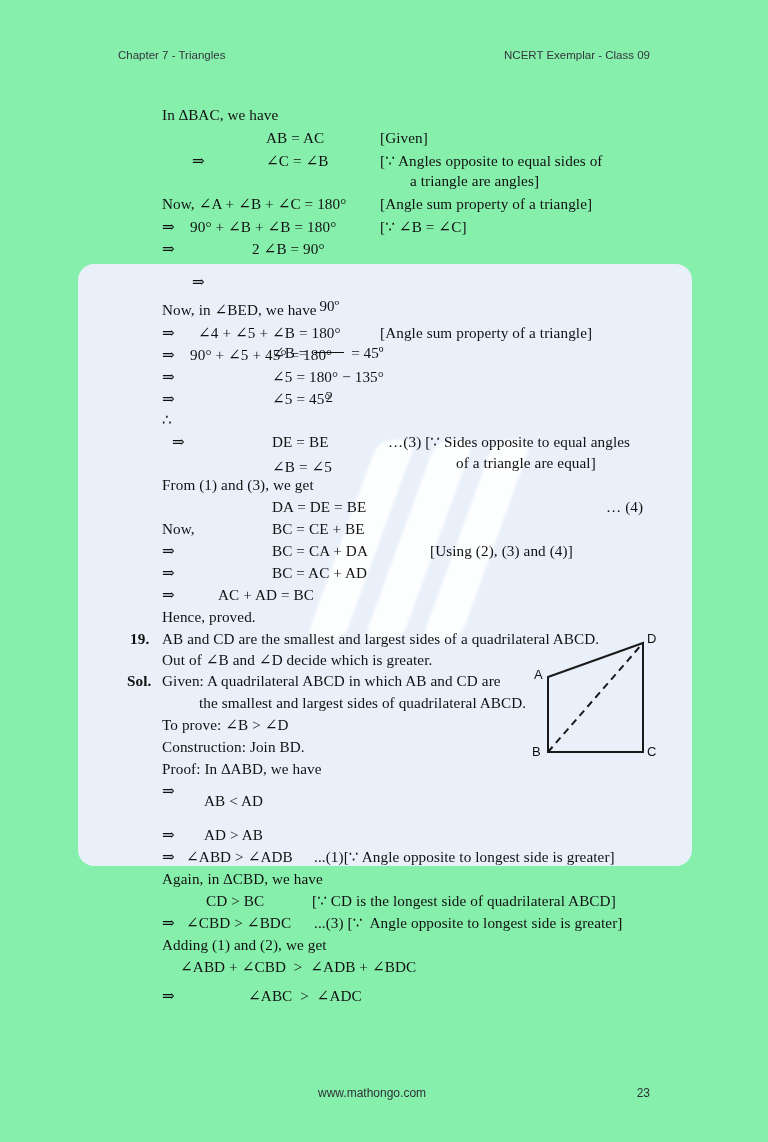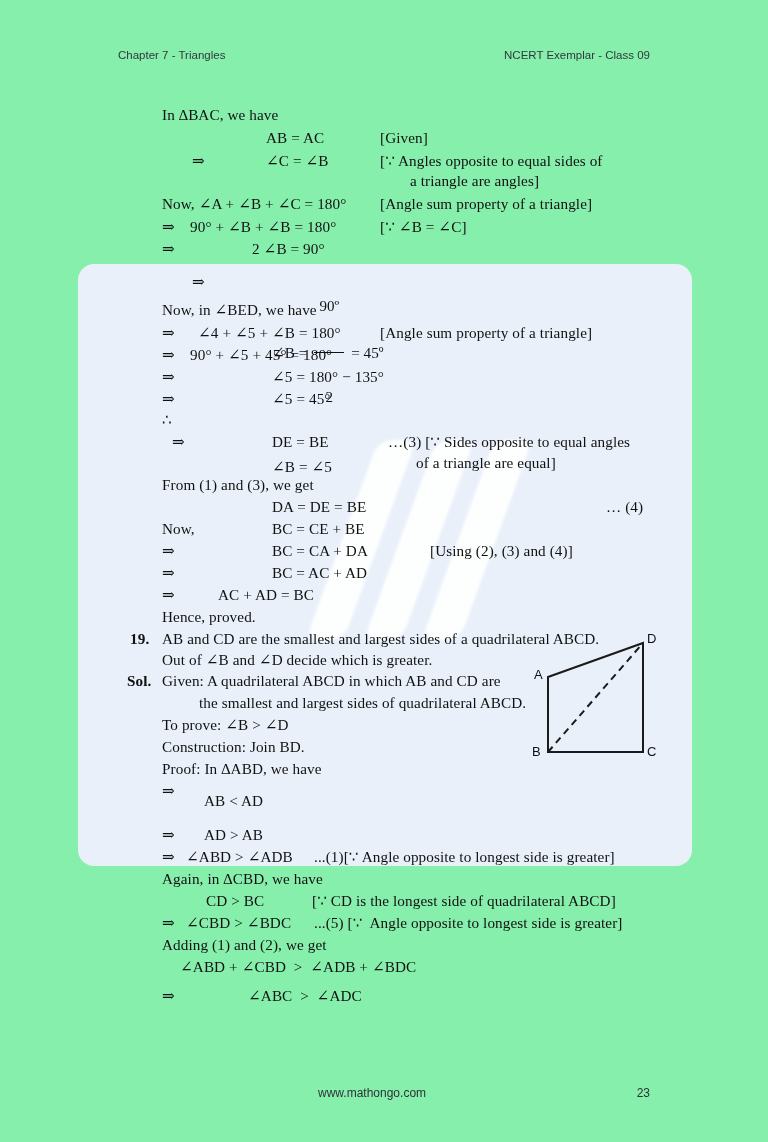--- a/index.html
+++ b/index.html
@@ -206,21 +206,21 @@
     <div class="ln" style="left:162px; top:391px;">⇒</div>
     <div class="ln" style="left:272px; top:391px;">∠5 = 45°</div>
 
     <div class="ln" style="left:162px; top:412px;">∴</div>
     <div class="ln" style="left:272px; top:412px;margin-top:47px;">∠B = ∠5</div>
 
     <div class="ln" style="left:172px; top:434px;">⇒</div>
     <div class="ln" style="left:272px; top:434px;">DE = BE</div>
     <div class="ln" style="left:388px; top:434px;">…(3) [∵ Sides opposite to equal angles</div>
 
-    <div class="ln" style="left:416px; top:455px;text-align:center;">of a triangle are equal]</div>
+    <div class="ln" style="left:456px; top:455px;text-align:center;">of a triangle are equal]</div>
 
     <div class="ln" style="left:162px; top:477px;">From (1) and (3), we get</div>
 
     <div class="ln" style="left:272px; top:499px;">DA = DE = BE</div>
     <div class="ln" style="left:606px; top:499px;">… (4)</div>
 
     <div class="ln" style="left:162px; top:521px;">Now,</div>
     <div class="ln" style="left:272px; top:521px;">BC = CE + BE</div>
 
     <div class="ln" style="left:162px; top:543px;">⇒</div>
@@ -257,21 +257,21 @@
     <div class="ln" style="left:186px; top:849px;">∠ABD &gt; ∠ADB</div>
     <div class="ln" style="left:314px; top:849px;">...(1)[∵ Angle opposite to longest side is greater]</div>
 
     <div class="ln" style="left:162px; top:871px;">Again, in ∆CBD, we have</div>
 
     <div class="ln" style="left:206px; top:893px;">CD &gt; BC</div>
     <div class="ln" style="left:312px; top:893px;">[∵ CD is the longest side of quadrilateral ABCD]</div>
 
     <div class="ln" style="left:162px; top:915px;">⇒</div>
     <div class="ln" style="left:186px; top:915px;">∠CBD &gt; ∠BDC</div>
-    <div class="ln" style="left:314px; top:915px;">...(5) [∵  Angle opposite to longest side is greater]</div>
+    <div class="ln" style="left:314px; top:915px;">...(3) [∵  Angle opposite to longest side is greater]</div>
 
     <div class="ln" style="left:162px; top:937px;">Adding (1) and (2), we get</div>
 
     <div class="ln" style="left:180px; top:959px;">∠ABD + ∠CBD  &gt;  ∠ADB + ∠BDC</div>
 
     <div class="ln" style="left:162px; top:988px;">⇒</div>
     <div class="ln" style="left:248px; top:988px;">∠ABC  &gt;  ∠ADC</div>
 
     <div class="diagram">
       <svg width="160" height="145" viewBox="0 0 160 145">

